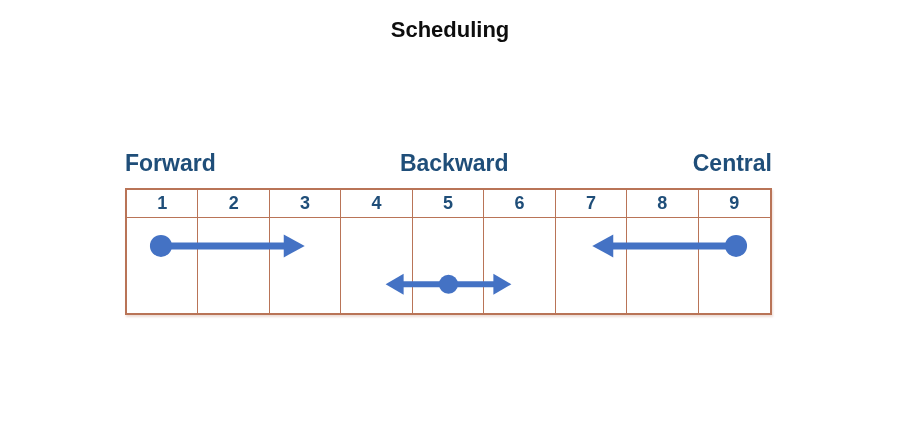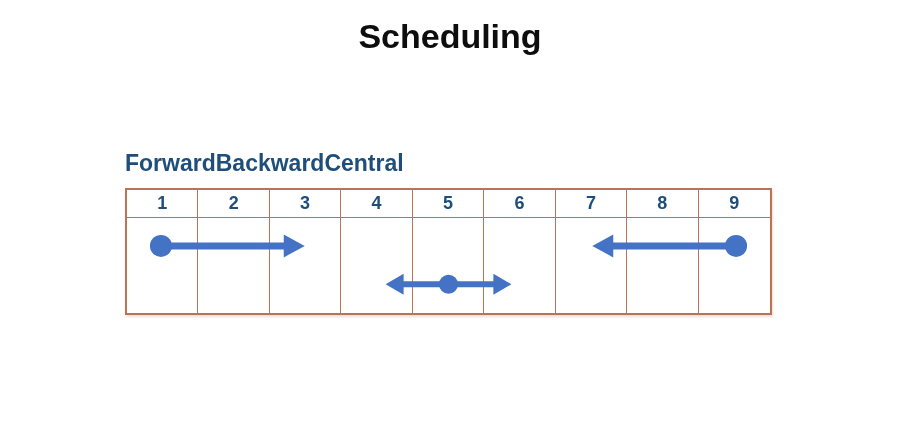--- a/index.html
+++ b/index.html
@@ -13,32 +13,33 @@
     background: var(--bg, #fff);
     overflow: hidden;
   }
 
   .title {
     position: absolute;
     top: 17px;
     left: 0;
     width: 100%;
     text-align: center;
-    font-size: 34px;
+    font-size: 22px;
     font-weight: 700;
     letter-spacing: 0px;
     color: var(--title-color, #0d0d0d);
   }
 
   .labels {
     position: absolute;
     left: 125px;
     top: 149px;
     width: 647px;
     display: flex;
+    justify-content: space-between;
     font-size: 23px;
     font-weight: 700;
     color: var(--blue-text, #1F4E79);
     line-height: 28px;
   }
 
   .grid {
     position: absolute;
     left: 125px;
     top: 188px;

